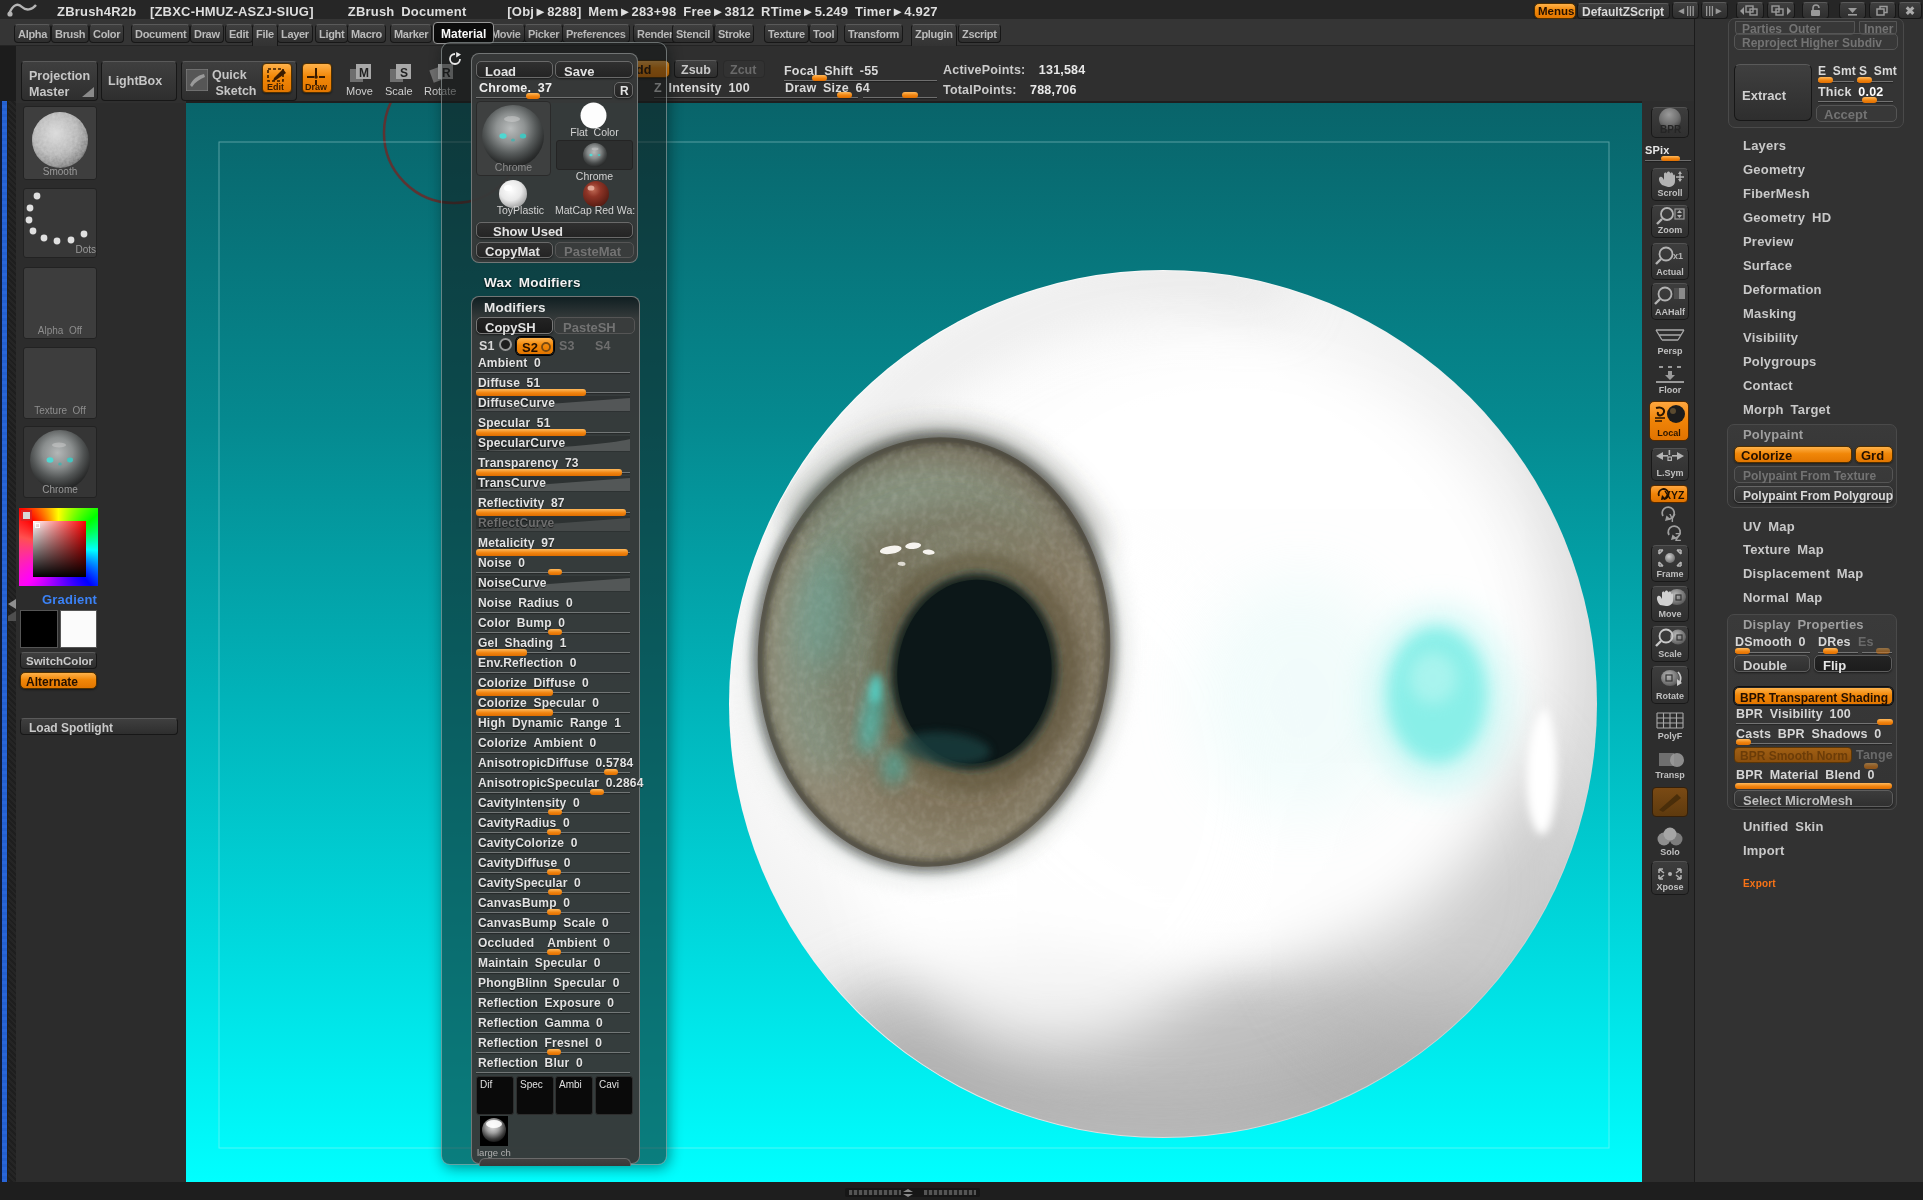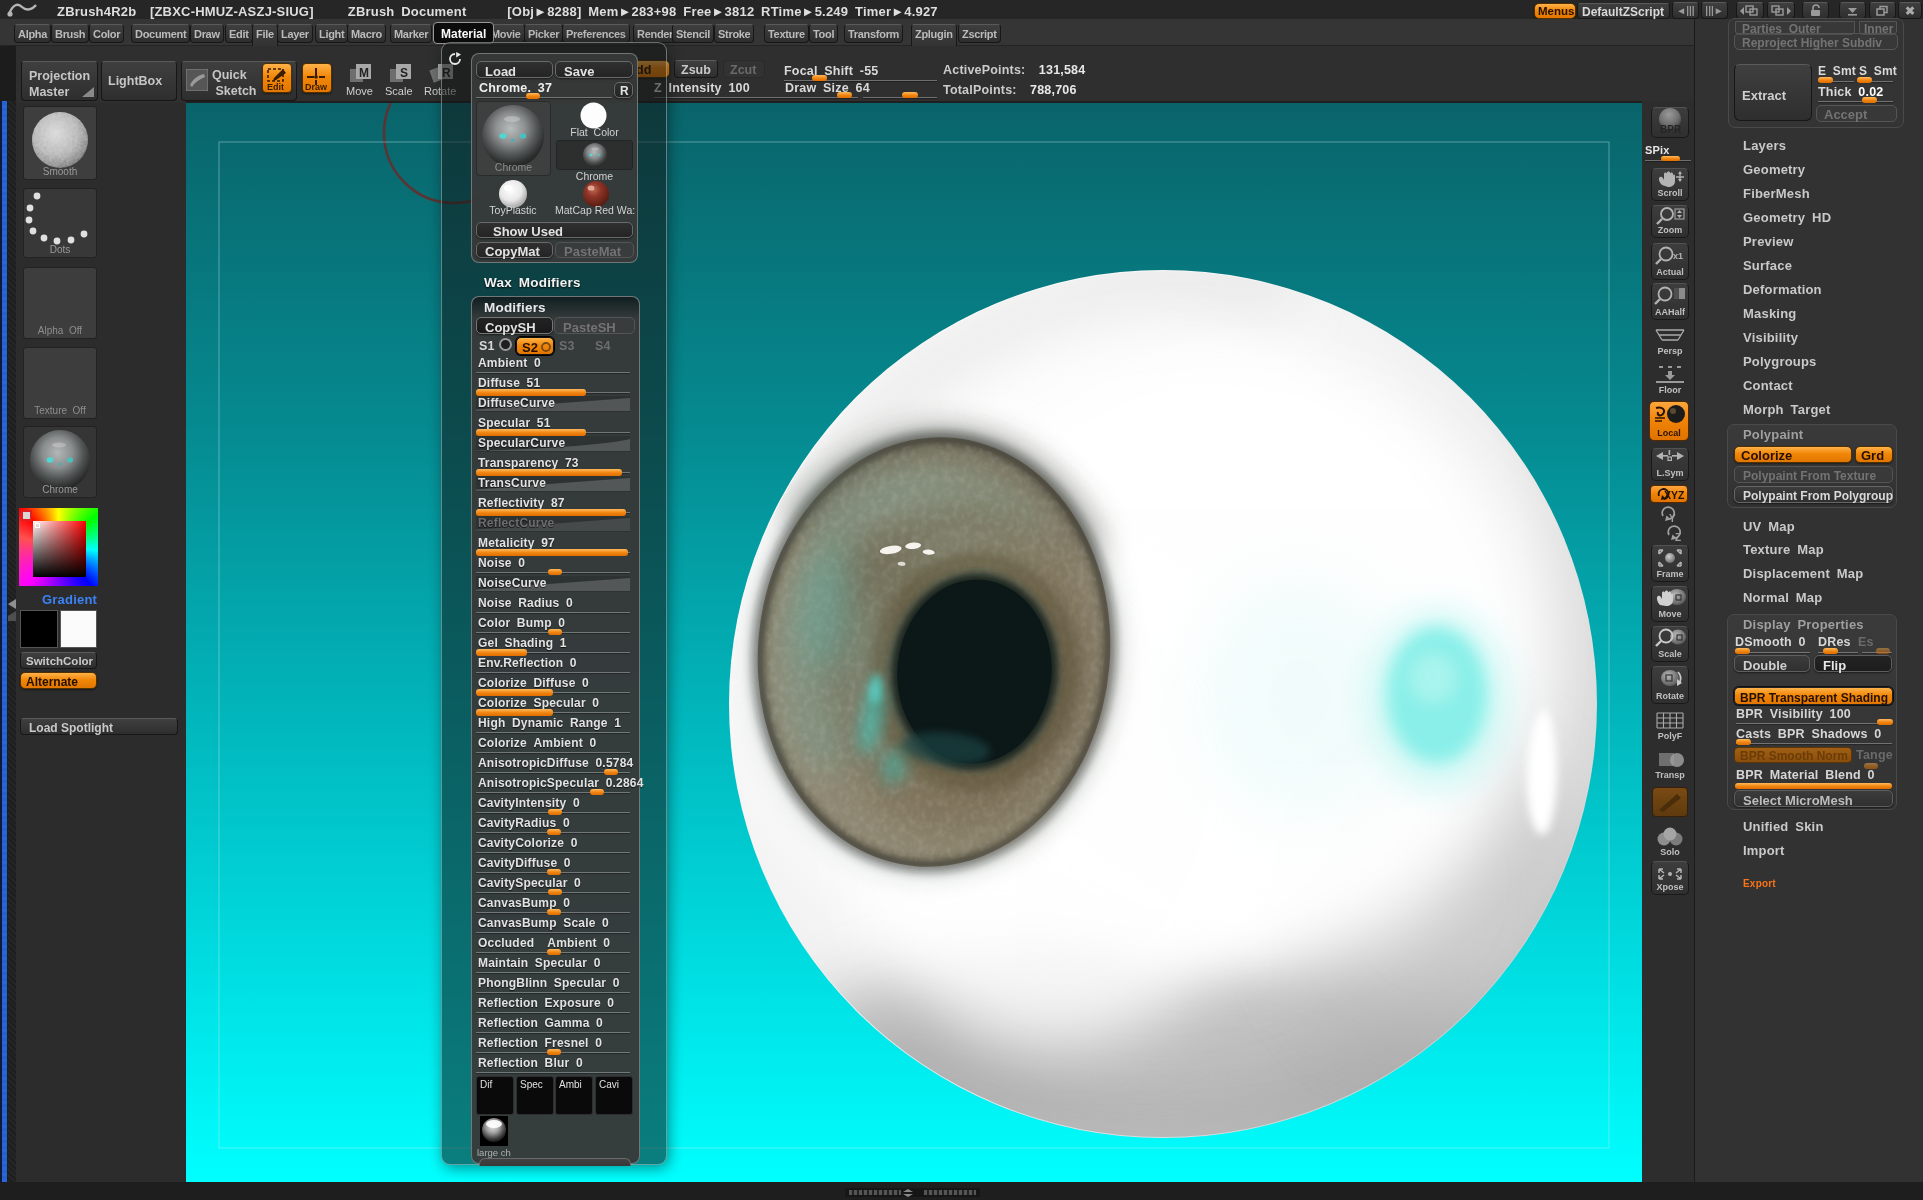--- a/index.html
+++ b/index.html
@@ -171,21 +171,21 @@
           <circle cx="13" cy="7" r="3.4"></circle>
           <circle cx="6" cy="19" r="3.4"></circle>
           <circle cx="5" cy="31" r="3.4"></circle>
           <circle cx="9" cy="42" r="3.4"></circle>
           <circle cx="20" cy="49" r="3.4"></circle>
           <circle cx="33" cy="52" r="3.4"></circle>
           <circle cx="47" cy="51" r="3.4"></circle>
           <circle cx="60" cy="45" r="3.4"></circle>
         </g>
       </svg>
-<div class="tiny" style="left:0;width:72px;text-align:center;bottom:2px;color:#9a9a9a;font-size:10px">Dots</div></div>
+<div class="tiny" style="left:0;width:72px;text-align:right;bottom:2px;color:#9a9a9a;font-size:10px">Dots</div></div>
 
 <div class="a" style="left:23px;top:267px;width:74px;height:72px;background:#3d3d3d;border:1px solid #222;border-radius:3px">
 <div class="tiny" style="left:0;width:72px;text-align:center;bottom:2px;color:#8d8d8d;font-size:10px">Alpha&nbsp;&nbsp;Off</div>
     </div>
 
 <div class="a" style="left:23px;top:347px;width:74px;height:72px;background:#3d3d3d;border:1px solid #222;border-radius:3px">
 <div class="tiny" style="left:0;width:72px;text-align:center;bottom:2px;color:#8d8d8d;font-size:10px">Texture&nbsp;&nbsp;Off</div>
     </div>
 
 <div class="a" style="left:23px;top:426px;width:74px;height:72px;background:#353535;border:1px solid #222;border-radius:3px">
@@ -610,21 +610,21 @@
       <defs>
         <radialGradient id="typ" cx="42%" cy="35%" r="70%">
           <stop offset="0" stop-color="#ffffff"></stop>
           <stop offset=".55" stop-color="#e8e8e8"></stop>
           <stop offset="1" stop-color="#9a9a9a"></stop>
         </radialGradient>
       </defs>
       <circle cx="15" cy="15" r="14" fill="url(#typ)"></circle>
       <ellipse cx="10" cy="9" rx="4" ry="3" fill="#fff"></ellipse>
     </svg>
-<div class="tiny" style="left:40px;top:162px;width:62px;text-align:center;font-size:10.5px;color:#d2d2d2">ToyPlastic</div>
+<div class="tiny" style="left:40px;top:162px;width:62px;text-align:right;font-size:10.5px;color:#d2d2d2">ToyPlastic</div>
 <svg class="a" style="left:140px;top:137px" width="28" height="28">
       <defs>
         <radialGradient id="mcr" cx="40%" cy="33%" r="70%">
           <stop offset="0" stop-color="#c06a55"></stop>
           <stop offset=".4" stop-color="#8e3426"></stop>
           <stop offset="1" stop-color="#541b12"></stop>
         </radialGradient>
       </defs>
       <circle cx="14" cy="14" r="13" fill="url(#mcr)"></circle>
       <ellipse cx="9" cy="8" rx="3.4" ry="2.6" fill="#e8b0a0" opacity=".9"></ellipse>

